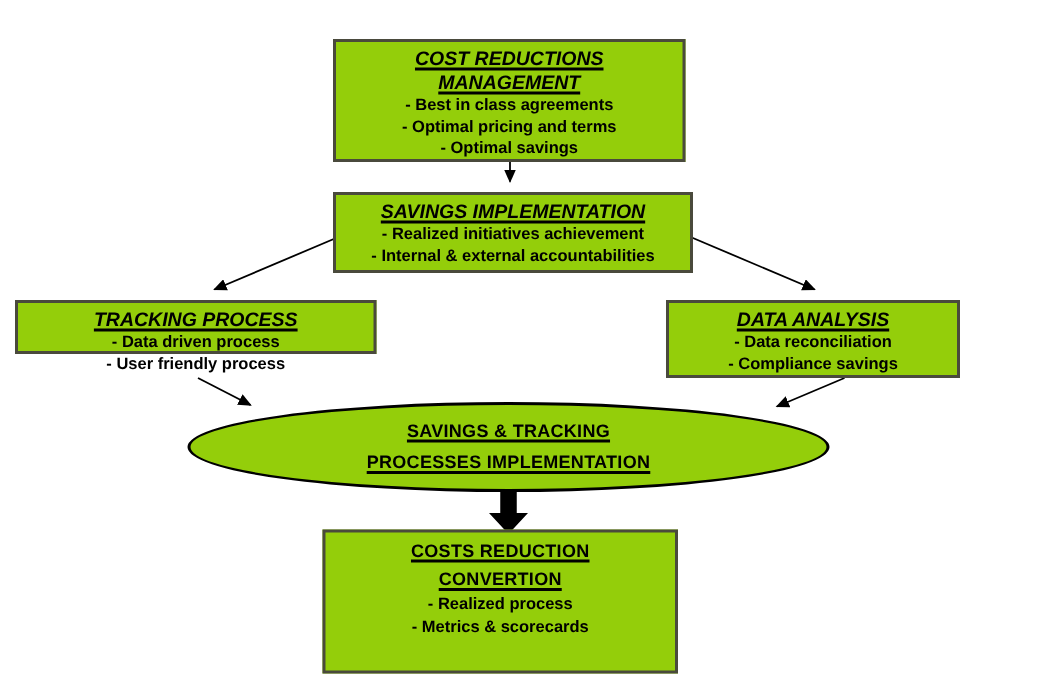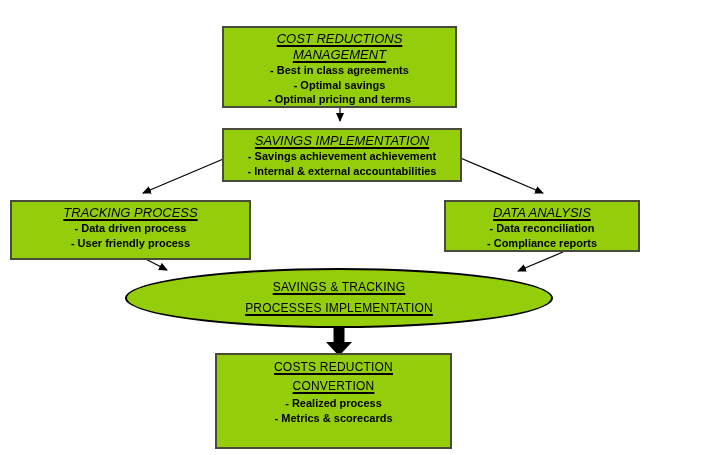--- a/index.html
+++ b/index.html
@@ -39,21 +39,21 @@
   }
   .box {
     border: 2px solid var(--box-border, #4a4a3c);
     padding-top: 3px;
   }
   .ellipse {
     border: 2px solid var(--ellipse-border, #000000);
     border-radius: 50%;
     padding-top: 7px;
   }
-  .title { font-weight: normal; }
+  .title { font-weight: bold; }
   .title .tline {
     display: inline-block;
     text-decoration: underline;
     text-decoration-thickness: 1.5px;
     text-underline-offset: 2px;
   }
   .title.small-title {
     font-size: 13px;
     line-height: 16px;
     font-style: italic;
@@ -92,52 +92,52 @@
     <polygon class="thick-arrow" points="333.5,328 344.5,328 344.5,342 352,342 339,356 326,342 333.5,342"></polygon>
   </svg>
 
   <div class="node box" style="left:222px; top:26px; width:235px; height:82px;">
     <div class="title small-title">
       <div><span class="tline">COST REDUCTIONS</span></div>
       <div><span class="tline">MANAGEMENT</span></div>
     </div>
     <div class="bullets">
       <div>- Best in class agreements</div>
+      <div>- Optimal pricing and terms</div>
       <div>- Optimal savings</div>
-      <div>- Optimal pricing and terms</div>
     </div>
   </div>
 
   <div class="node box" style="left:222px; top:128px; width:240px; height:54px;">
     <div class="title small-title">
       <div><span class="tline">SAVINGS IMPLEMENTATION</span></div>
     </div>
     <div class="bullets">
-      <div>- Savings achievement achievement</div>
+      <div>- Realized initiatives achievement</div>
       <div>- Internal &amp; external accountabilities</div>
     </div>
   </div>
 
-  <div class="node box" style="left:10px; top:200px; width:241px; height:60px;">
+  <div class="node box" style="left:10px; top:200px; width:241px; height:36px;">
     <div class="title small-title">
       <div><span class="tline">TRACKING PROCESS</span></div>
     </div>
     <div class="bullets">
       <div>- Data driven process</div>
       <div>- User friendly process</div>
     </div>
   </div>
 
   <div class="node box" style="left:444px; top:200px; width:196px; height:52px;">
     <div class="title small-title">
       <div><span class="tline">DATA ANALYSIS</span></div>
     </div>
     <div class="bullets">
       <div>- Data reconciliation</div>
-      <div>- Compliance reports</div>
+      <div>- Compliance savings</div>
     </div>
   </div>
 
   <div class="node ellipse" style="left:125px; top:268px; width:428px; height:60px;">
     <div class="title big-title">
       <div><span class="tline">SAVINGS &amp; TRACKING</span></div>
       <div><span class="tline">PROCESSES IMPLEMENTATION</span></div>
     </div>
   </div>
 

